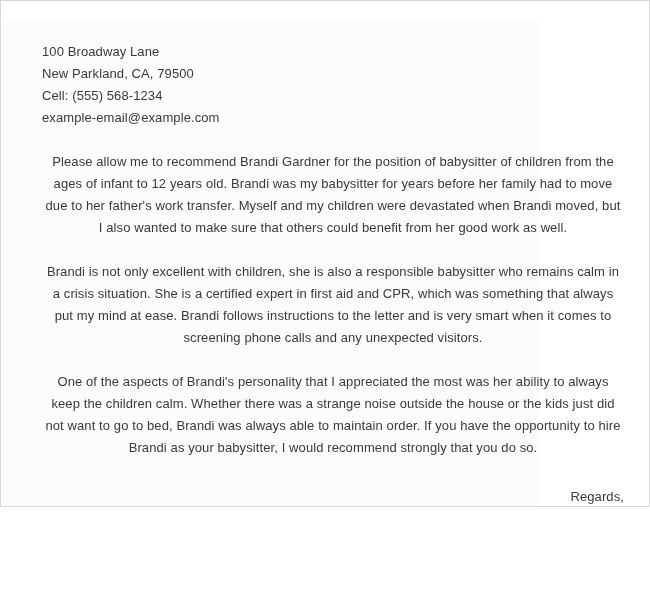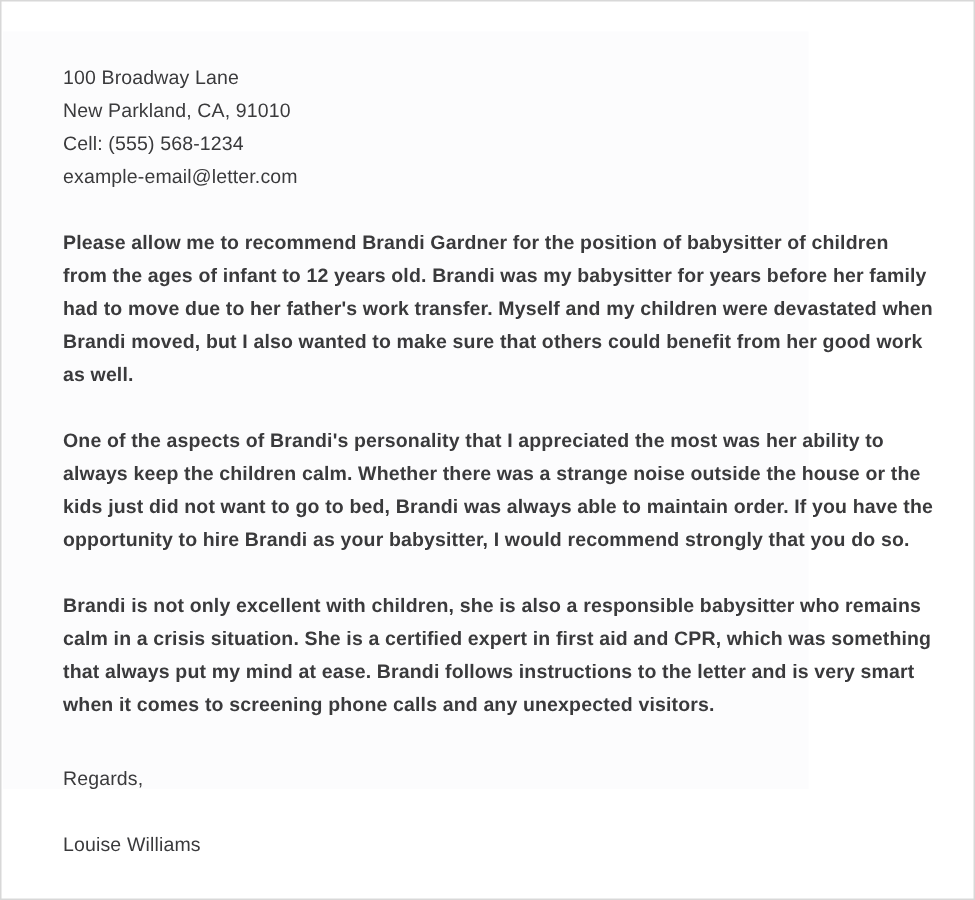--- a/index.html
+++ b/index.html
@@ -9,21 +9,21 @@
     background: #ffffff;
   }
 
   body {
     font-family: "Liberation Sans", "DejaVu Sans", sans-serif;
   }
 
   .page {
     position: relative;
     width: 650px;
-    height: 600px;
+    height: 507px;
     box-sizing: border-box;
     background: #ffffff;
     border: 1px solid #d8d8d8;
     overflow: hidden;
   }
 
   
   .tint-block {
     position: absolute;
     left: 1px;
@@ -55,56 +55,56 @@
   }
 
   .salutation {
     margin: 0;
     padding-top: 38px;
   }
 
   .paragraph {
     margin: 0;
     padding-top: 22px;
-    text-align: left;
-    font-weight: bold;
+    text-align: center;
   }
 
   .closing {
     margin: 0;
     padding-top: 27px;
+    text-align: right;
   }
 
   .signature {
     margin: 0;
     padding-top: 22px;
   }
 </style>
 </head>
 <body>
 
 <div class="page">
 
   <div class="tint-block"></div>
 
   <div class="letter">
 
     <div class="address-block">
       <p class="address-line">100 Broadway Lane</p>
-      <p class="address-line">New Parkland, CA, 91010</p>
+      <p class="address-line">New Parkland, CA, 79500</p>
       <p class="address-line">Cell: (555) 568-1234</p>
-      <p class="address-line">example-email@letter.com</p>
+      <p class="address-line">example-email@example.com</p>
     </div>
 
 
     <p class="paragraph">Please allow me to recommend Brandi Gardner for the position of babysitter of children from the ages of infant to 12 years old. Brandi was my babysitter for years before her family had to move due to her father's work transfer. Myself and my children were devastated when Brandi moved, but I also wanted to make sure that others could benefit from her good work as well.</p>
 
+    <p class="paragraph">Brandi is not only excellent with children, she is also a responsible babysitter who remains calm in a crisis situation. She is a certified expert in first aid and CPR, which was something that always put my mind at ease. Brandi follows instructions to the letter and is very smart when it comes to screening phone calls and any unexpected visitors.</p>
+
     <p class="paragraph">One of the aspects of Brandi's personality that I appreciated the most was her ability to always keep the children calm. Whether there was a strange noise outside the house or the kids just did not want to go to bed, Brandi was always able to maintain order. If you have the opportunity to hire Brandi as your babysitter, I would recommend strongly that you do so.</p>
-
-    <p class="paragraph">Brandi is not only excellent with children, she is also a responsible babysitter who remains calm in a crisis situation. She is a certified expert in first aid and CPR, which was something that always put my mind at ease. Brandi follows instructions to the letter and is very smart when it comes to screening phone calls and any unexpected visitors.</p>
 
     <p class="closing">Regards,</p>
 
     <p class="signature">Louise Williams</p>
 
   </div>
 
 </div>
 
 </body></html>

